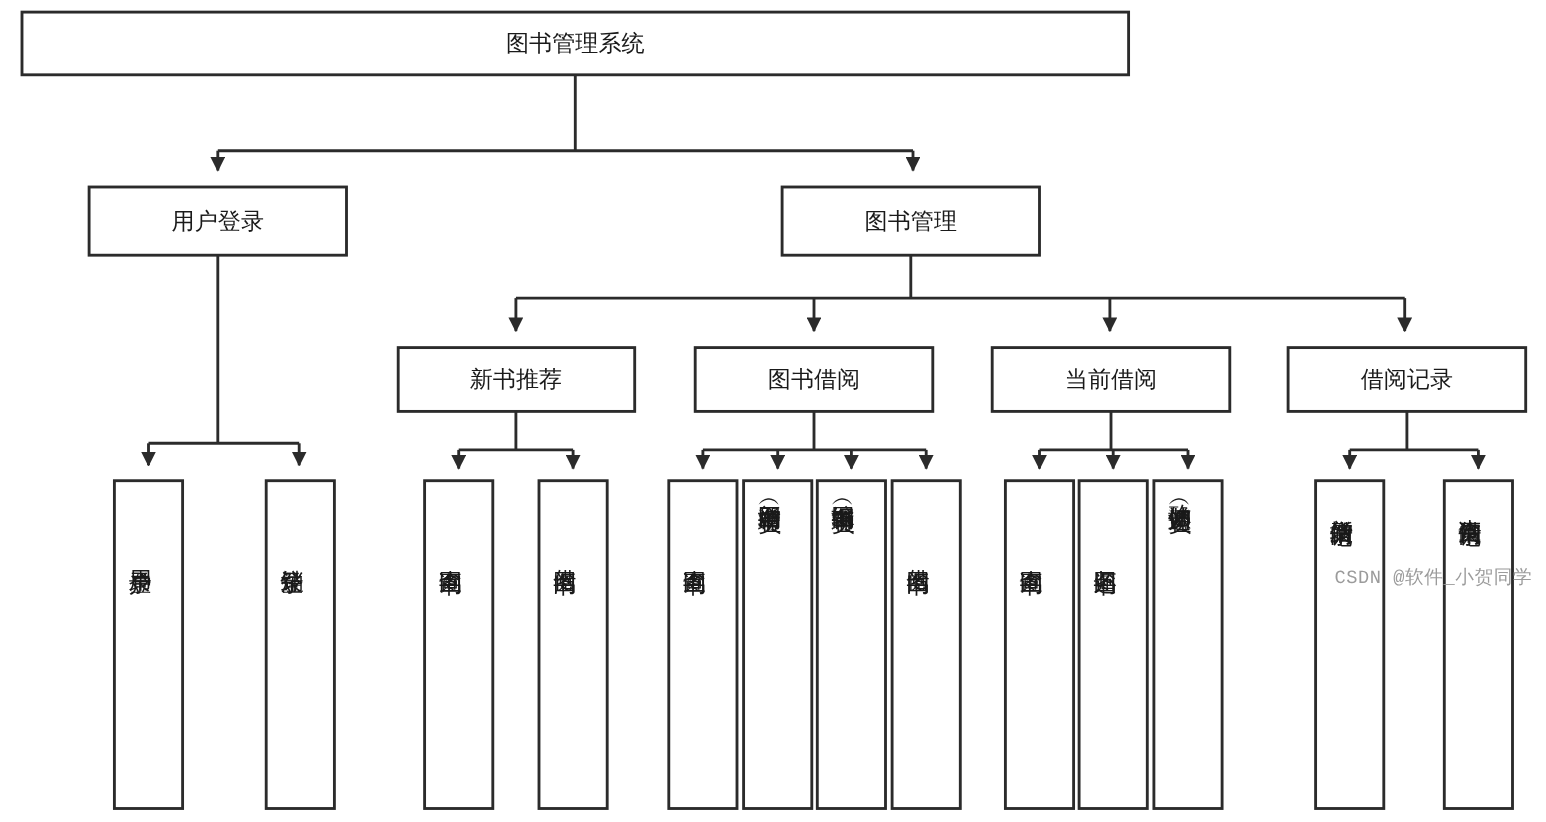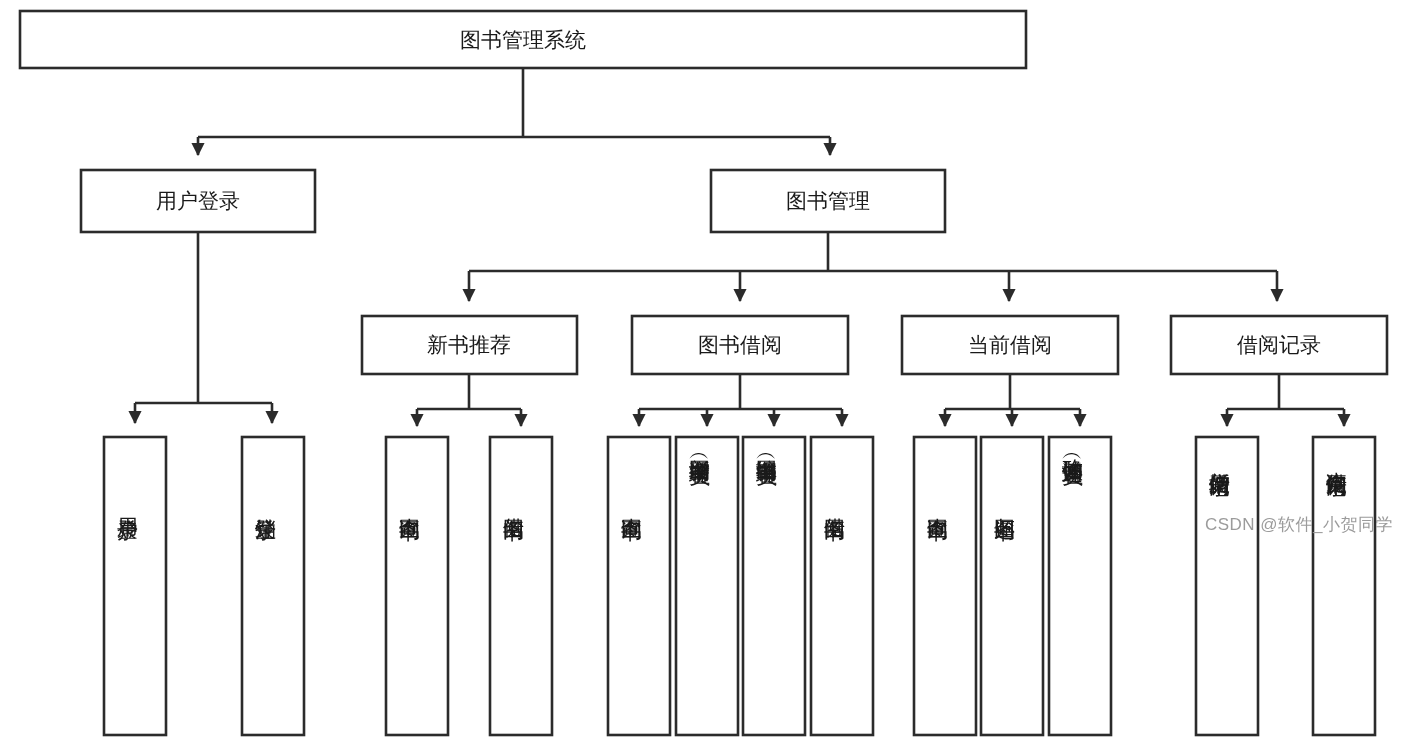--- a/index.html
+++ b/index.html
@@ -58,21 +58,21 @@
     color: #1a1a1a;
     letter-spacing: 1px;
     text-align: left;
     white-space: nowrap;
     pointer-events: none;
   }
   .watermark {
     position: absolute;
     right: 12px;
     bottom: 6px;
-    font-family: Liberation Sans, sans-serif;
+    font-family: Liberation Mono, monospace;
     font-size: 17px;
     color: #9b9b9b;
     letter-spacing: 0.5px;
     white-space: nowrap;
   }
 </style>
 </head>
 <body>
 
 <div id="diagram-root">

